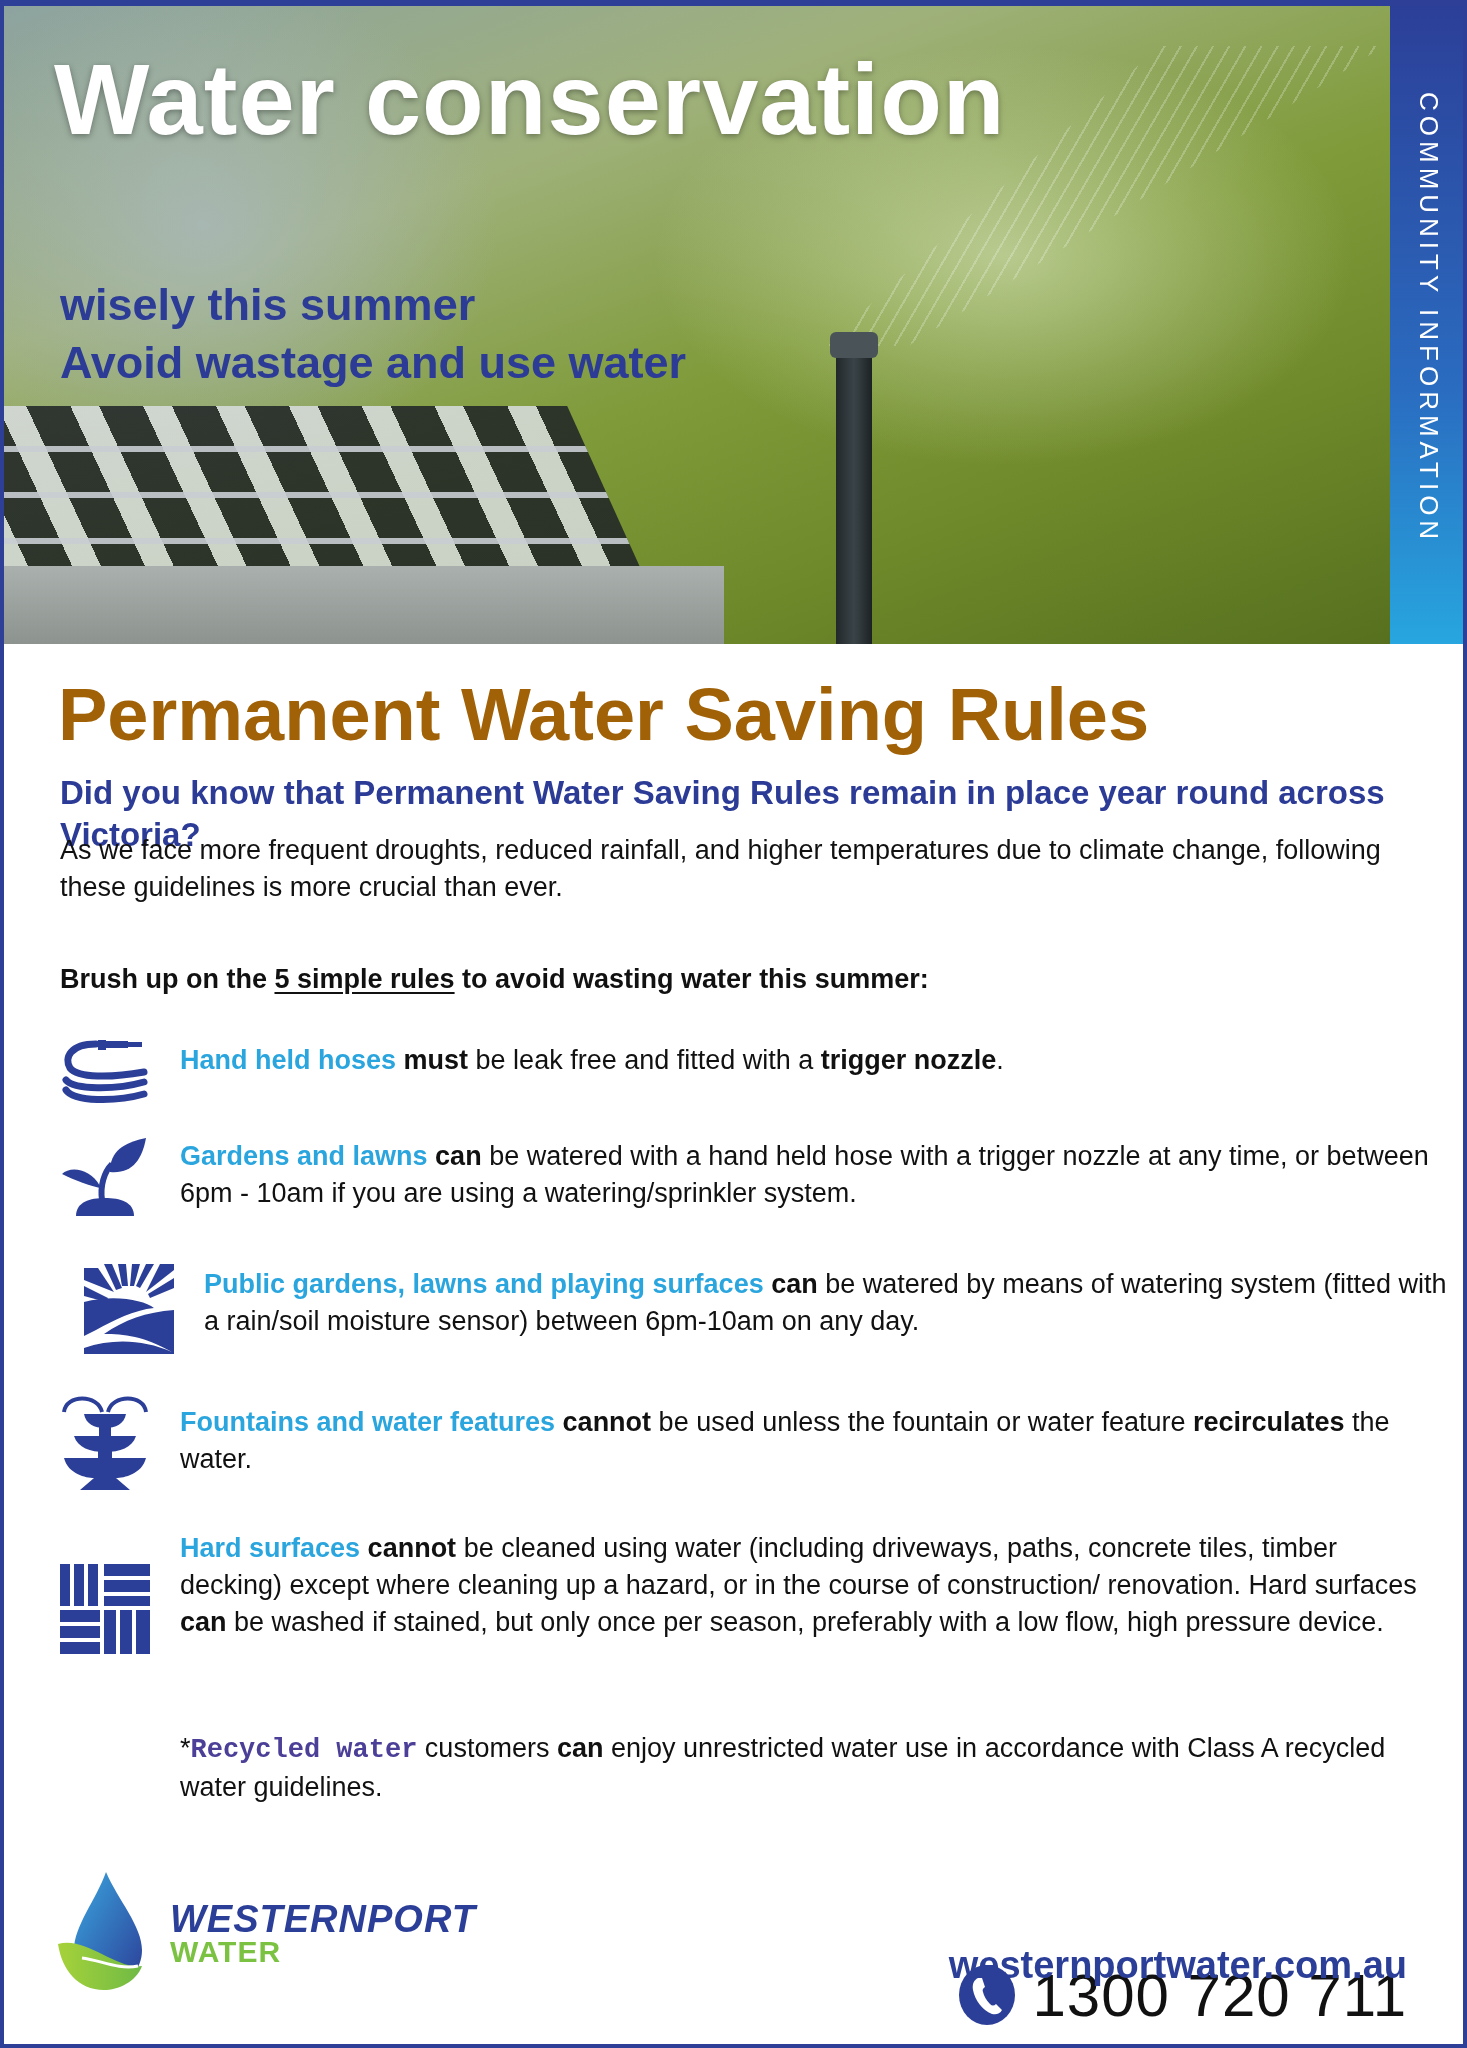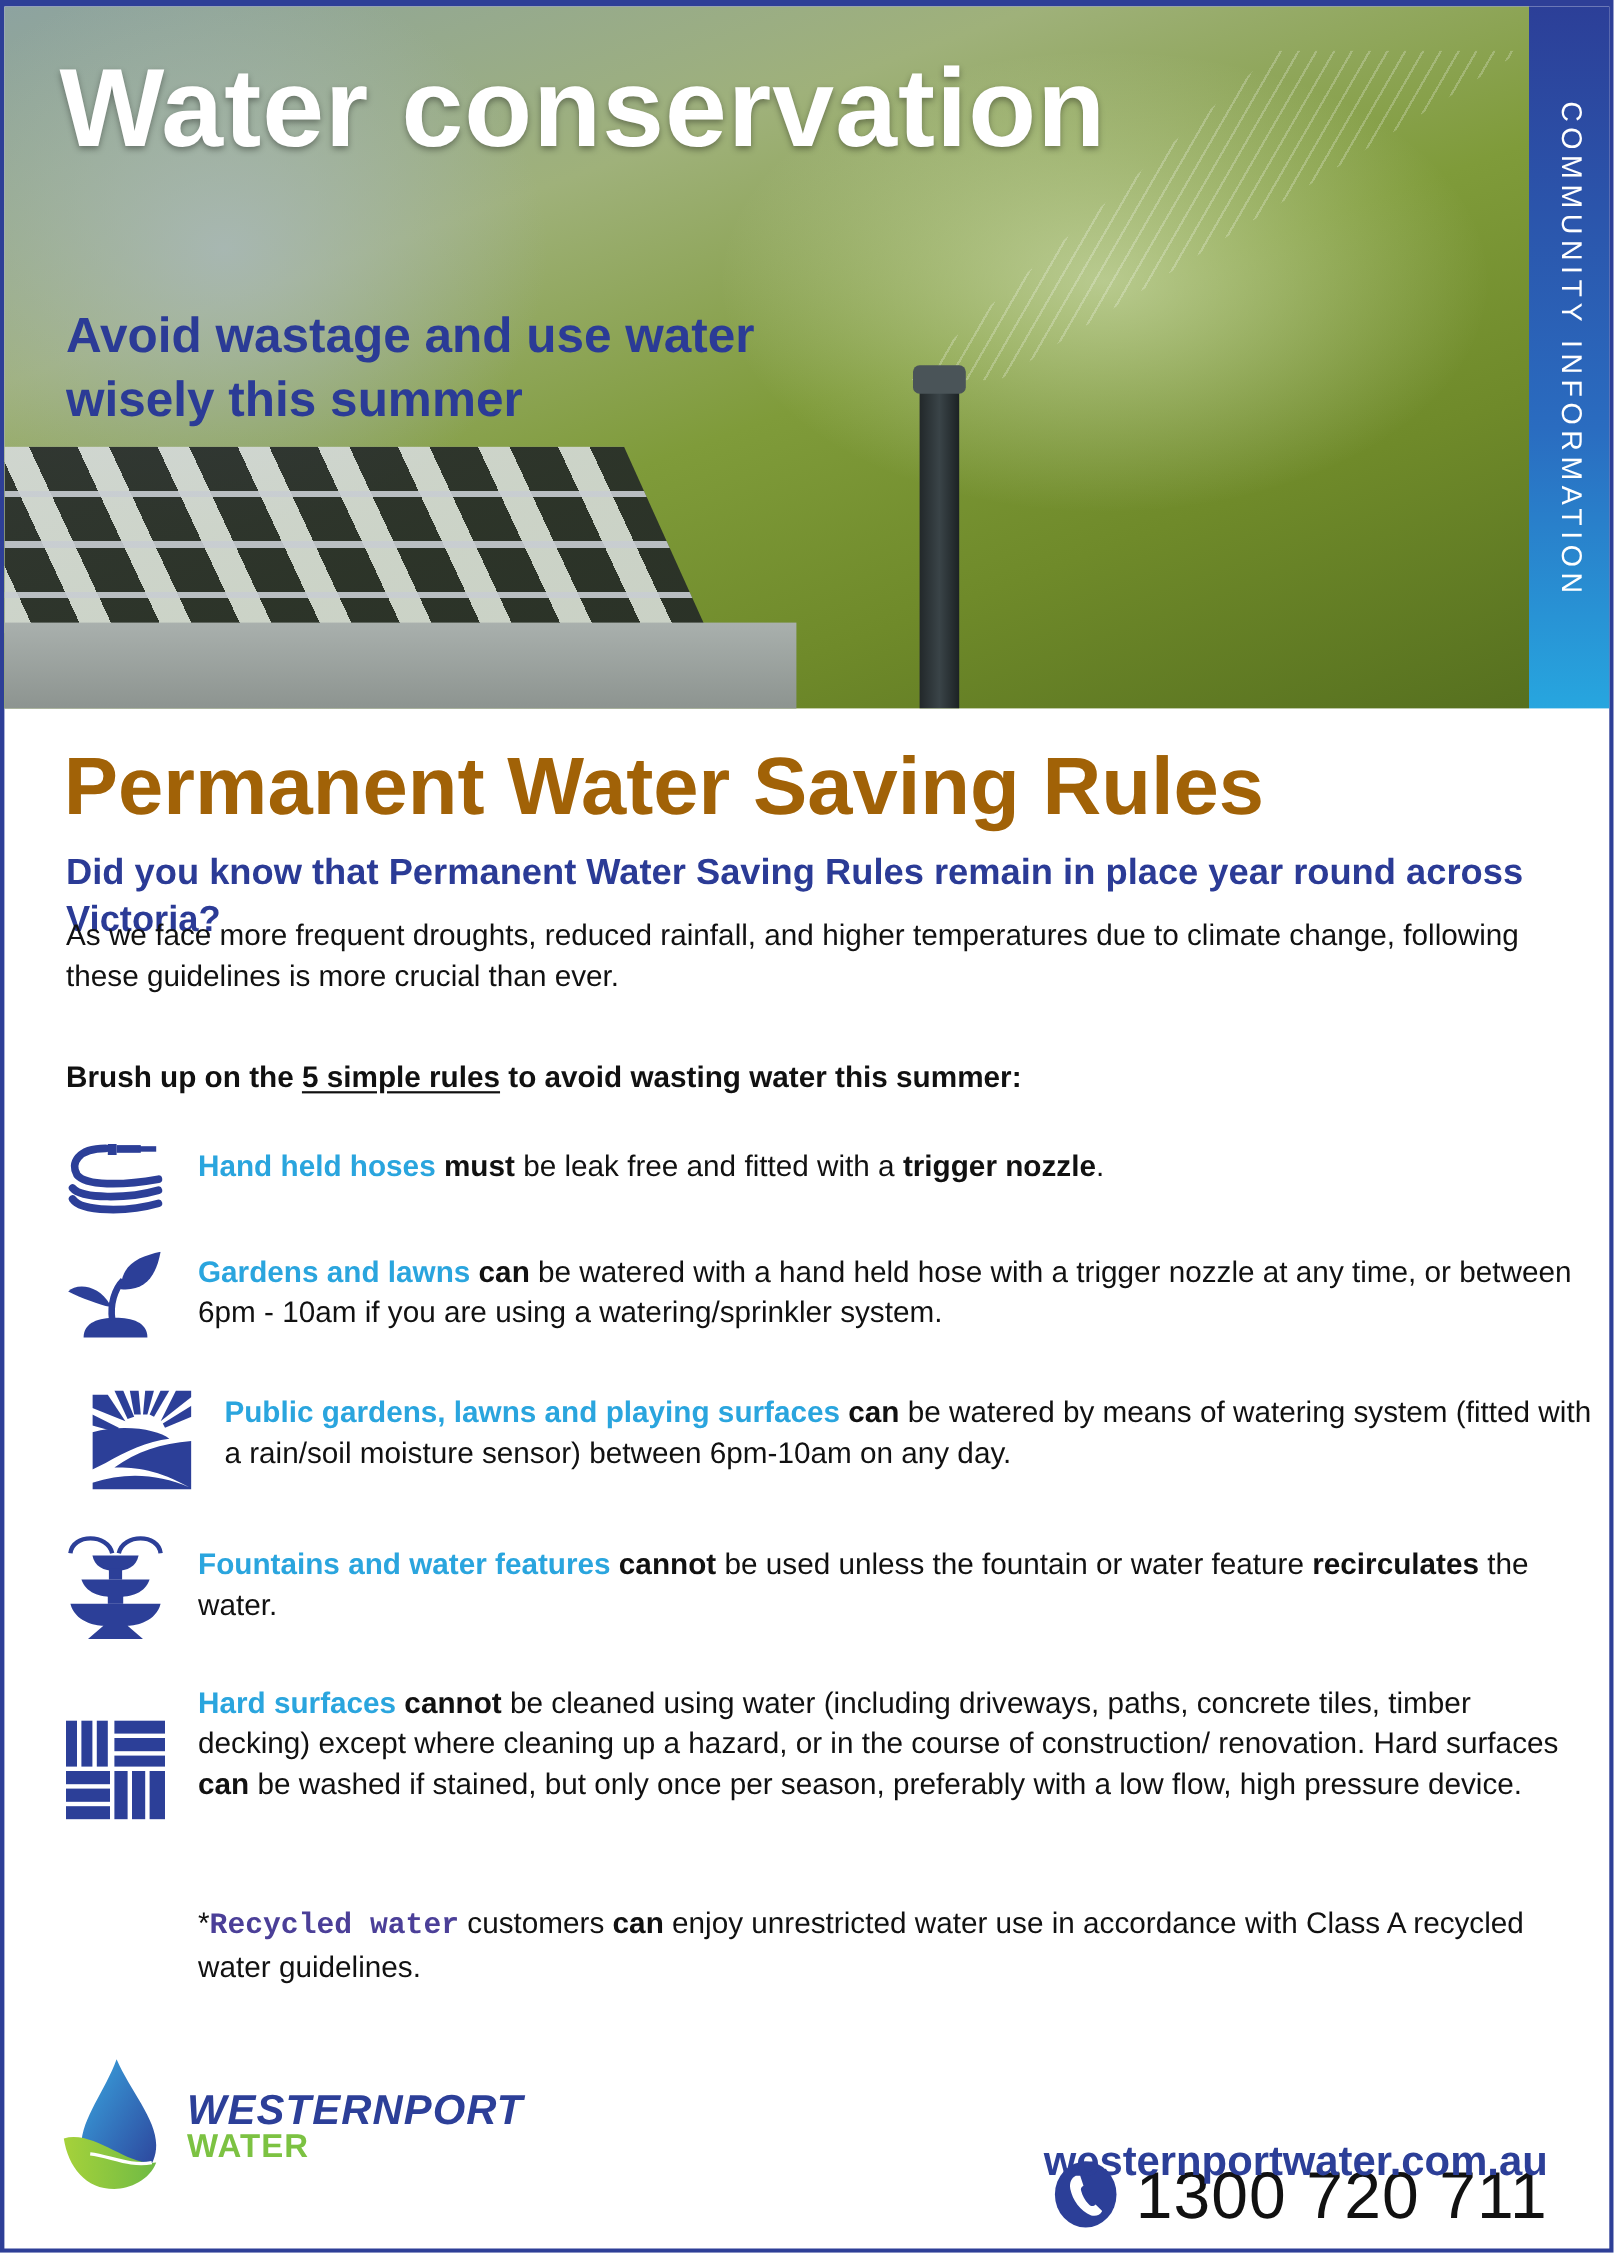--- a/index.html
+++ b/index.html
@@ -56,22 +56,22 @@
   <div class="grate"></div>
   <div class="grate2"></div>
   <div class="pavement"></div>
   <div class="sprinkler"></div>
   <div class="sprinkler-head"></div>
 </div>
 <div class="hero-title">
   <div>Water conservation</div>
 </div>
 <div class="hero-sub">
+  <div>wisely this summer</div>
   <div>Avoid wastage and use water</div>
-  <div>wisely this summer</div>
 </div>
 
 <div class="side-band"></div>
 <div class="side-text">COMMUNITY INFORMATION</div>
 
 <div class="main-title">Permanent Water Saving Rules</div>
 <div class="question">Did you know that Permanent Water Saving Rules remain in place year round across Victoria?</div>
 <div class="intro">As we face more frequent droughts, reduced rainfall, and higher temperatures due to climate change, following these guidelines is more crucial than ever.</div>
 <div class="brush"><span>Brush up on the </span><u>5 simple rules</u><span> to avoid wasting water this summer:</span></div>
 

